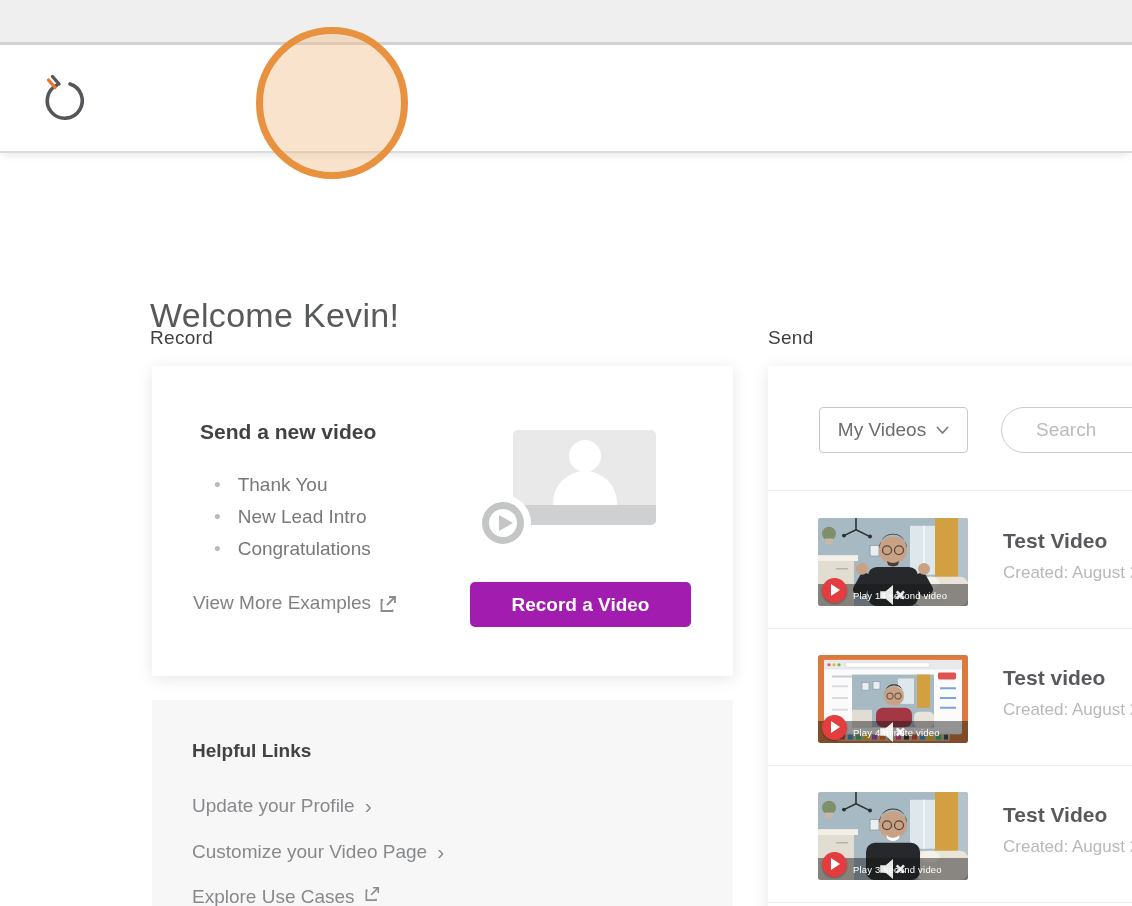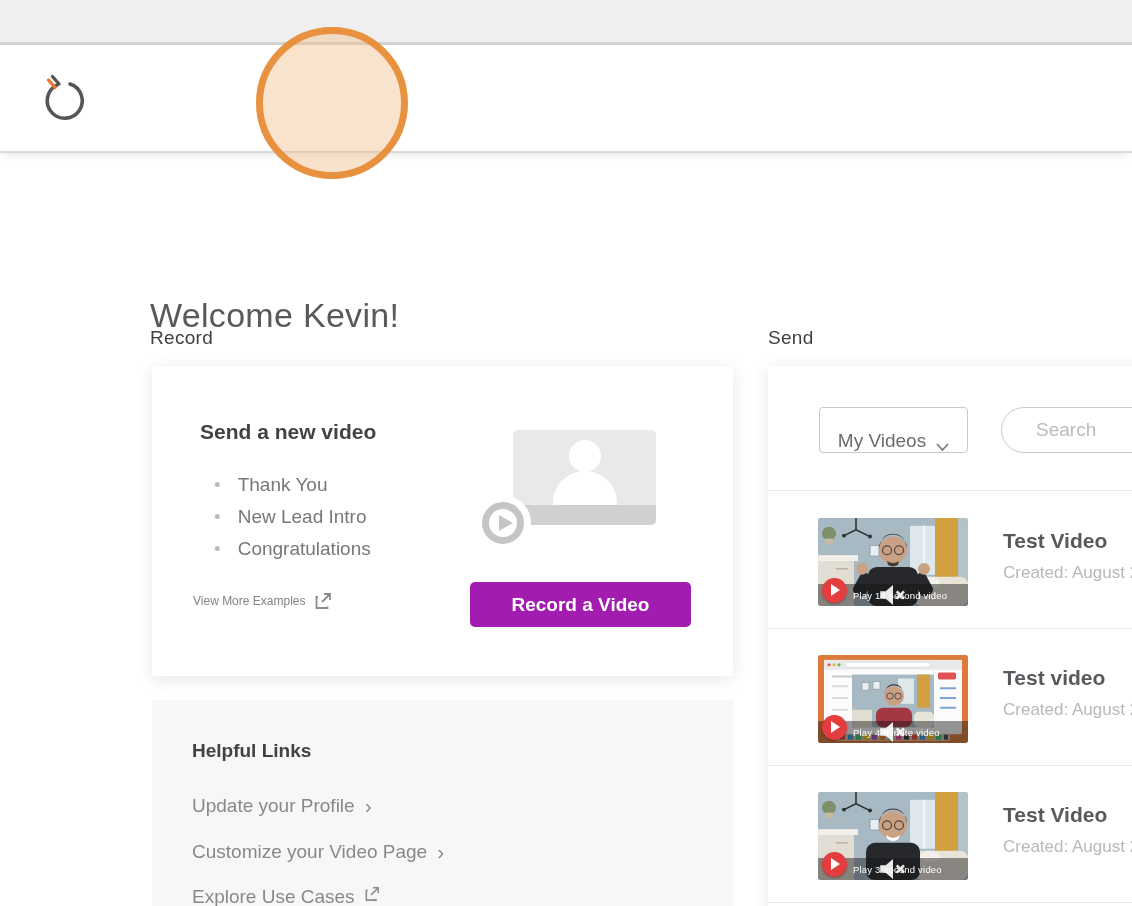--- a/index.html
+++ b/index.html
@@ -64,21 +64,21 @@
   }
   .example-list { position: absolute; left: 62px; top: 103px; list-style: none; }
   .example-list li {
     font-size: 19px; color: #77787b; line-height: 32px; display: flex; align-items: center;
   }
   .example-list li::before {
     content: "•"; color: #b9babd; font-size: 19px; margin-right: 17px;
   }
   .view-more {
     position: absolute; left: 41px; top: 226px;
-    font-size: 12px; color: #808284; text-decoration: none;
+    font-size: 19px; color: #808284; text-decoration: none;
     display: flex; align-items: center; gap: 9px; cursor: pointer;
   }
   .record-btn {
     position: absolute; left: 318px; top: 216px; width: 221px; height: 45px;
     background: #a21caf; border: none; border-radius: 5px;
     color: #ffffff; font-size: 19px; font-weight: 700;
     font-family: "Liberation Sans", sans-serif; cursor: pointer;
   }
 
   
@@ -128,21 +128,21 @@
 
   
   .share-card {
     position: absolute; left: 768px; top: 366px; width: 400px; height: 560px;
     background: #ffffff;
     box-shadow: 0 3px 16px rgba(0,0,0,0.10);
   }
   .filter-dd {
     position: absolute; left: 51px; top: 41px; width: 149px; height: 46px;
     border: 1px solid #c6c8ca; border-radius: 4px; background: #fff;
-    display: flex; align-items: flex-end; justify-content: center; gap: 10px;
+    display: flex; align-items: center; justify-content: center; gap: 10px;
     font-size: 19px; color: #6b6c6f; cursor: pointer;
   }
   .search-input {
     position: absolute; left: 233px; top: 41px; width: 240px; height: 46px;
     border: 1px solid #c9cbcd; border-radius: 23px; background: #fff;
     padding-left: 34px; font-size: 19px; color: #6b6c6f;
     font-family: "Liberation Sans", sans-serif; outline: none;
   }
   .search-input::placeholder { color: #b9bbbd; }
   .share-divider { position: absolute; left: 0; width: 100%; height: 1px; background: #ececed; }

